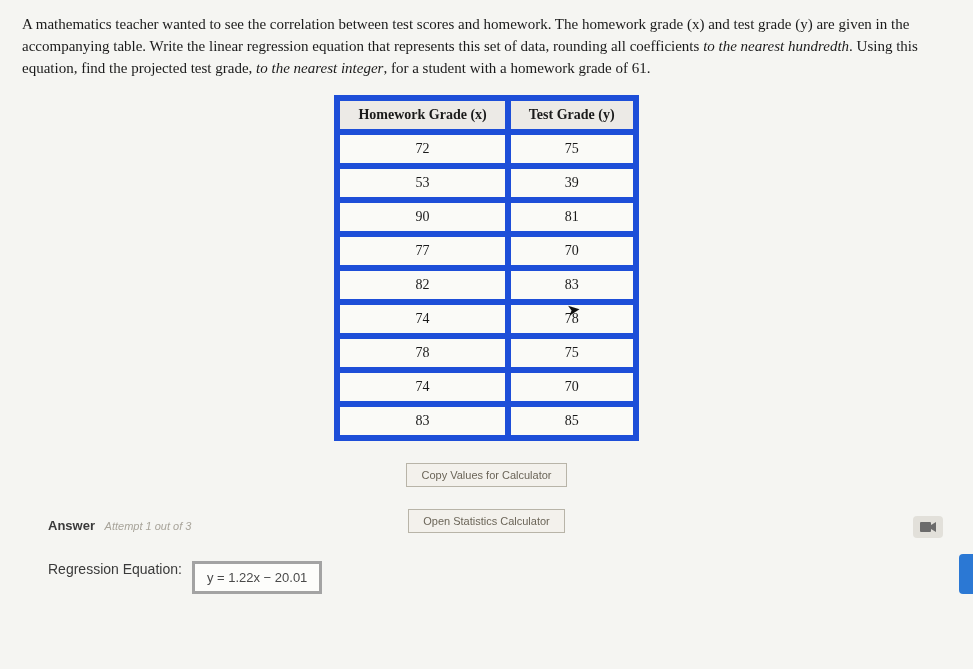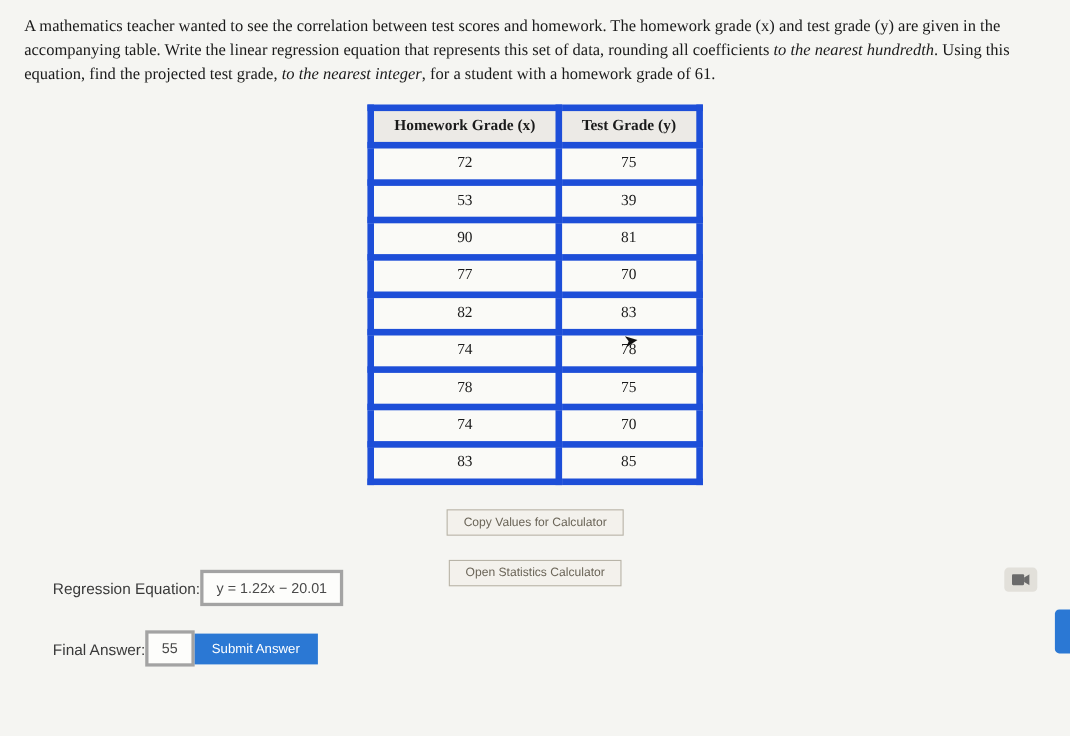--- a/index.html
+++ b/index.html
@@ -74,22 +74,21 @@
       margin-bottom: 28px;
     }
     .answer-header .attempt {
       color: #a8a49a;
       font-style: italic;
       font-size: 11px;
       margin-left: 6px;
     }
     .row {
       display: flex;
-      align-items: center;
-      gap: 0;
+      gap: 10px;
       margin-bottom: 22px;
       font-family: Arial, sans-serif;
       font-size: 14px;
       color: #3a3a3a;
     }
     .field {
       border: 3px solid #a3a3a3;
       background: #fdfdfb;
       padding: 6px 12px;
       font-family: Arial, sans-serif;
@@ -198,28 +197,27 @@
     </tbody>
   </table>
 </div>
 
 <div class="buttons-center">
   <button class="small-btn">Copy Values for Calculator</button>
   <button class="small-btn">Open Statistics Calculator</button>
 </div>
 
 <div class="answer-section">
+  <div class="answer-header">
+    <strong>Answer</strong>
+    <span class="attempt">Attempt 1 out of 3</span>
+  </div>
   <div class="row">
     <span>Regression Equation:</span>
     <span class="field eq">y = 1.22x − 20.01</span>
-  </div>
-  <div class="row">
-    <span>Final Answer:</span>
-    <span class="field">55</span>
-    <button class="submit-btn">Submit Answer</button>
   </div>
 </div>
 
 <div class="video-badge">
   <svg width="16" height="12" viewBox="0 0 16 12">
       <rect x="0" y="1" width="11" height="10" rx="1" fill="#6b6b6b"></rect>
       <path d="M11 4 L16 1 L16 11 L11 8 Z" fill="#6b6b6b"></path>
     </svg>
 </div>
 <div class="side-tab"></div>

